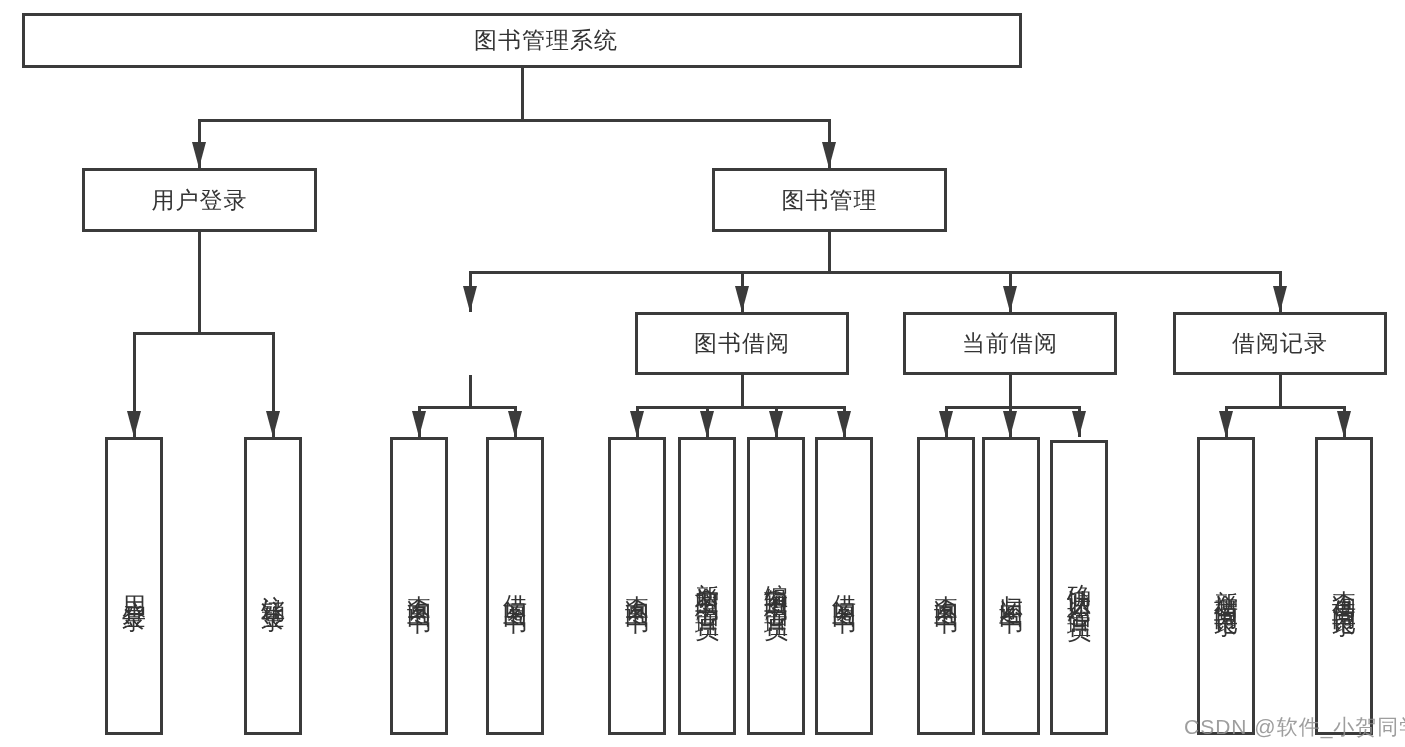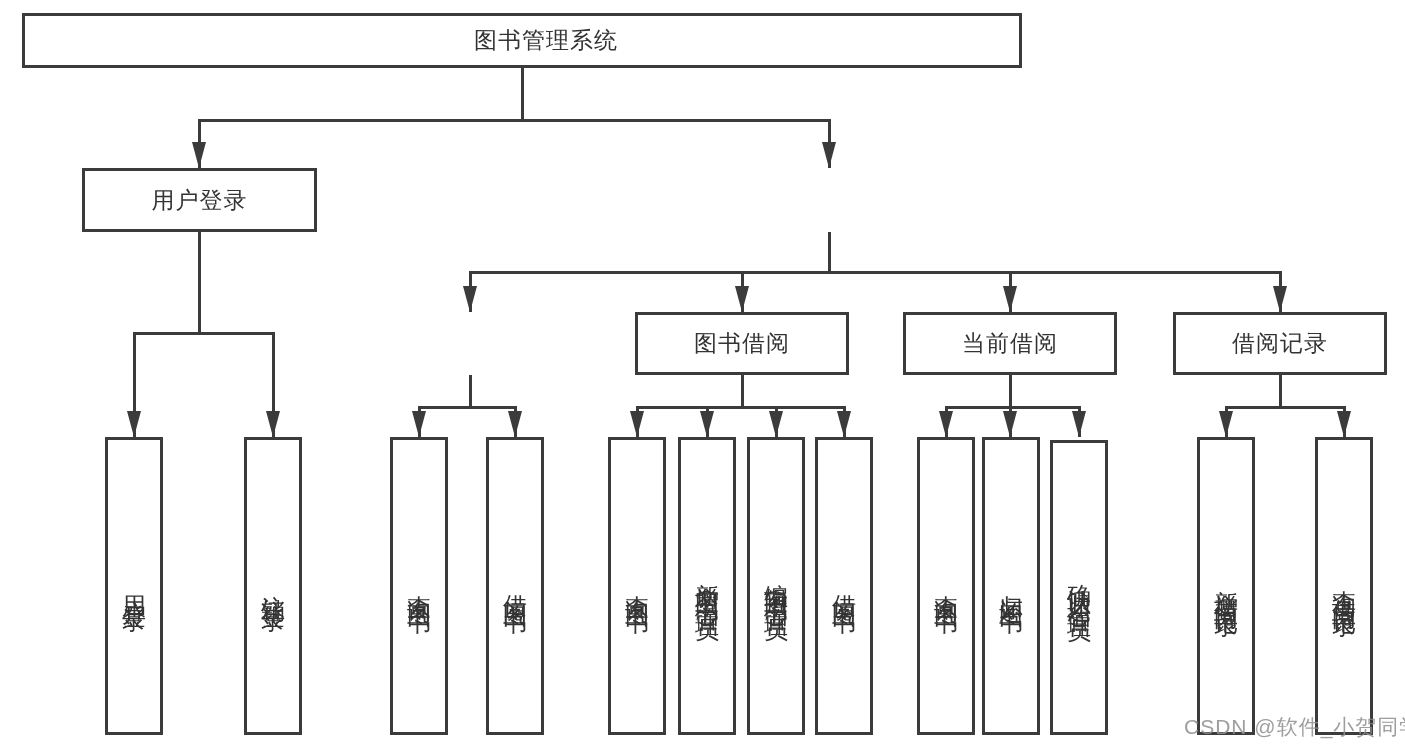--- a/index.html
+++ b/index.html
@@ -40,20 +40,23 @@
 
   <div class="vline" style="left:521px;top:68px;height:53px;"></div>
   <div class="hline" style="left:198px;top:119px;width:632px;"></div>
   <div class="vline" style="left:198px;top:119px;height:49px;"></div>
   <div class="vline" style="left:828px;top:119px;height:49px;"></div>
   <div class="arrow" style="left:192px;top:142px;"></div>
   <div class="arrow" style="left:822px;top:142px;"></div>
 
   <div class="node hnode" style="left:82px;top:168px;width:235px;height:64px;">
     <span>用户登录</span>
+  </div>
+  <div class="node hnode" style="left:712px;top:168px;width:235px;height:64px;">
+    <span>图书管理</span>
   </div>
 
   <div class="vline" style="left:198px;top:232px;height:102px;"></div>
   <div class="hline" style="left:133px;top:332px;width:142px;"></div>
   <div class="vline" style="left:133px;top:332px;height:105px;"></div>
   <div class="vline" style="left:272px;top:332px;height:105px;"></div>
   <div class="arrow" style="left:127px;top:411px;"></div>
   <div class="arrow" style="left:266px;top:411px;"></div>
 
   <div class="vline" style="left:828px;top:232px;height:41px;"></div>

